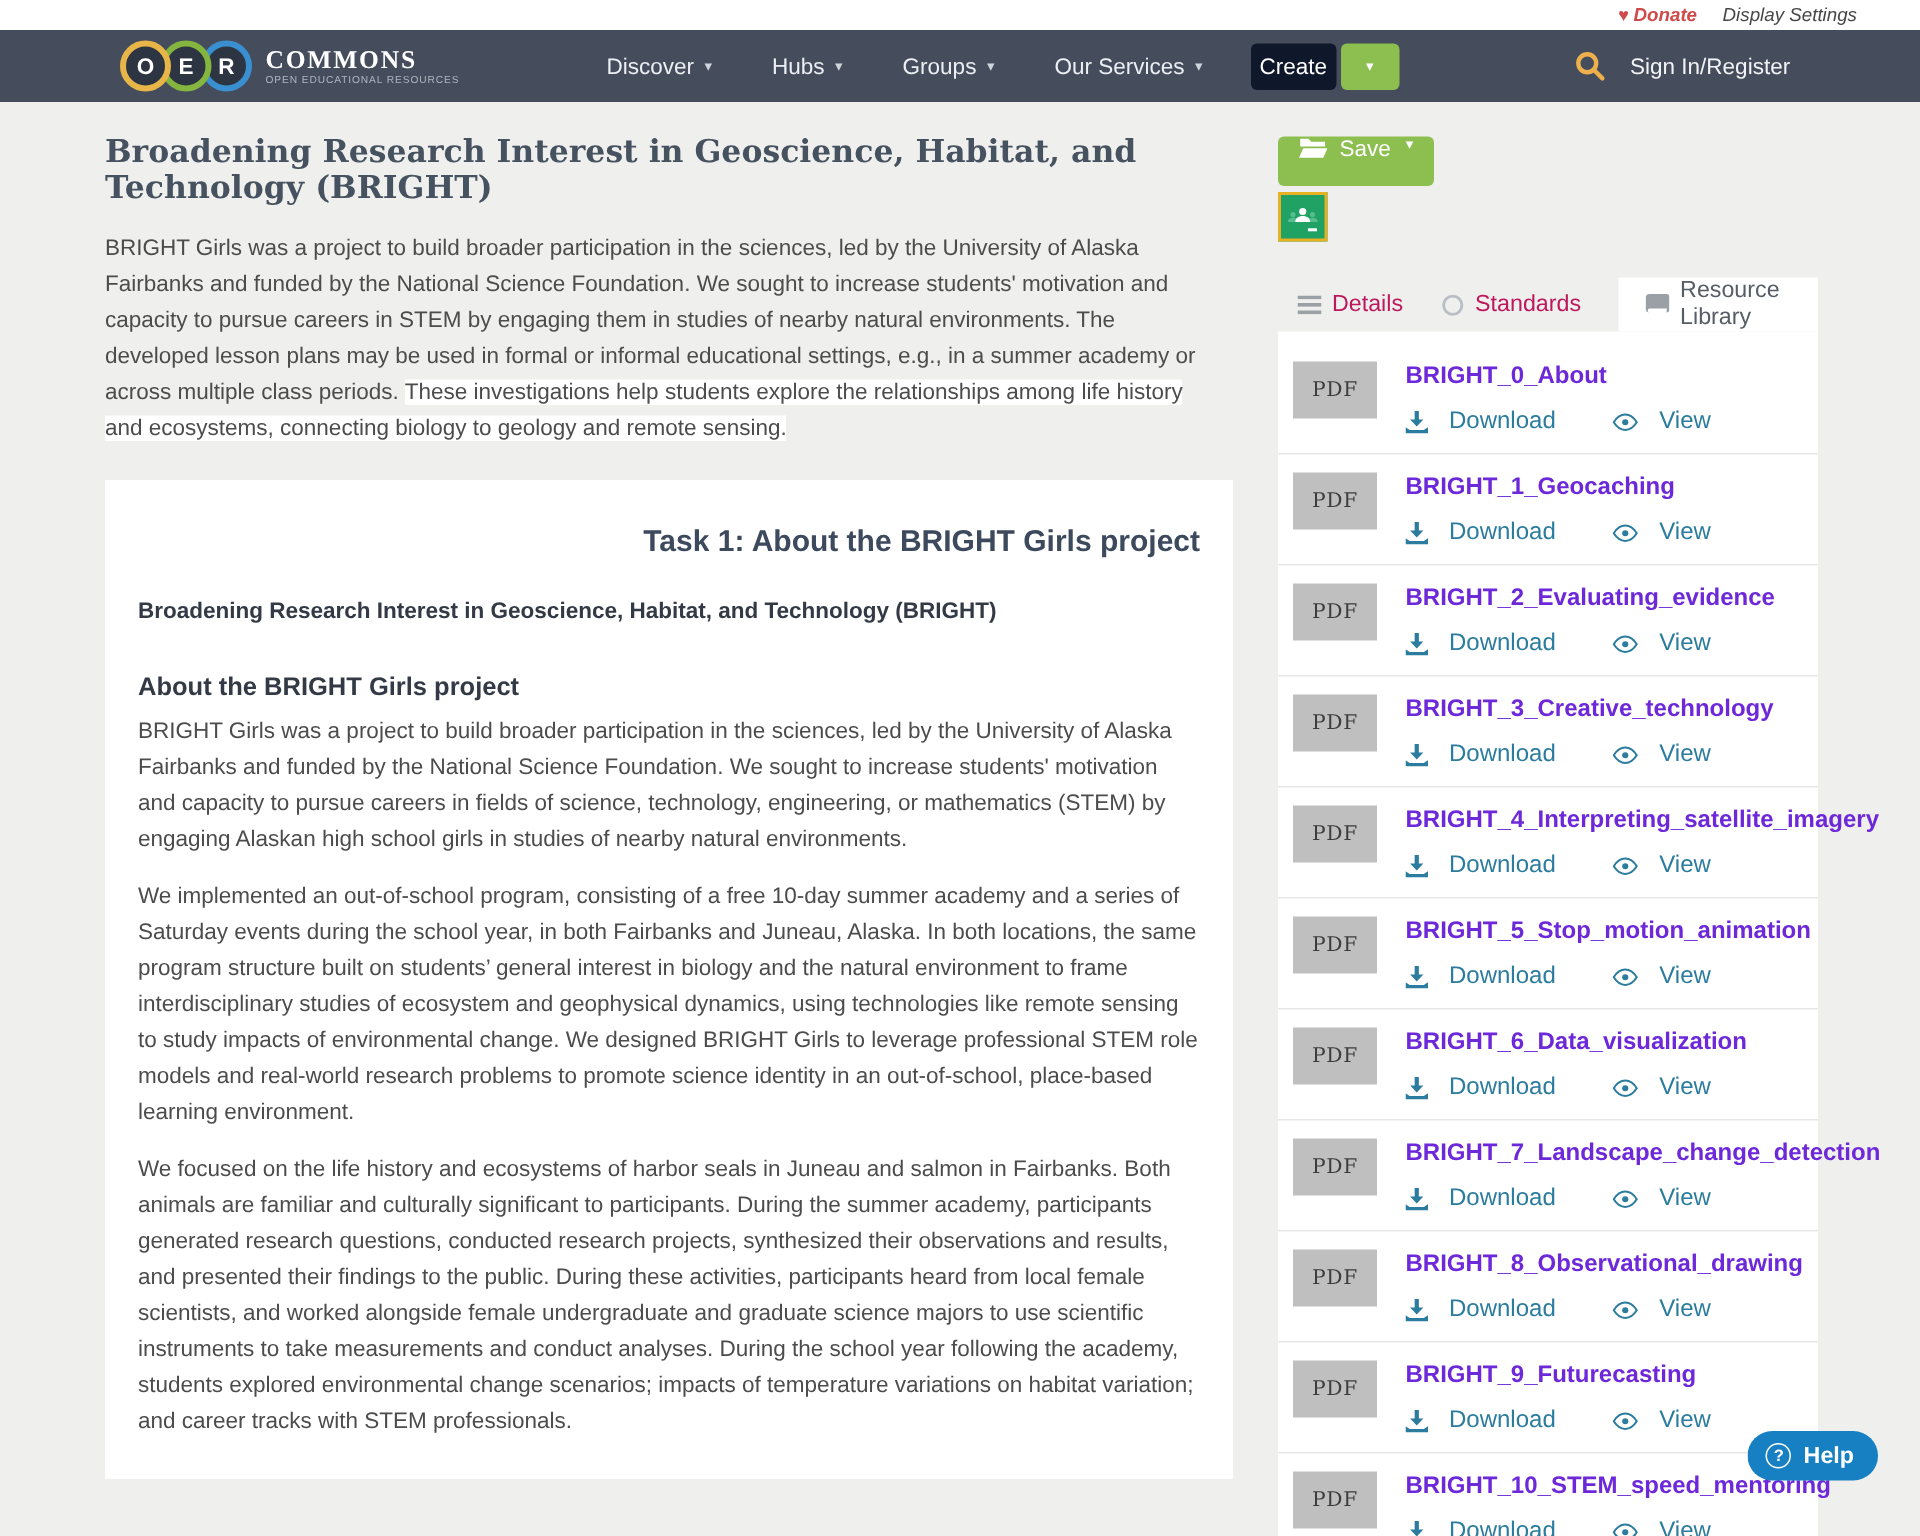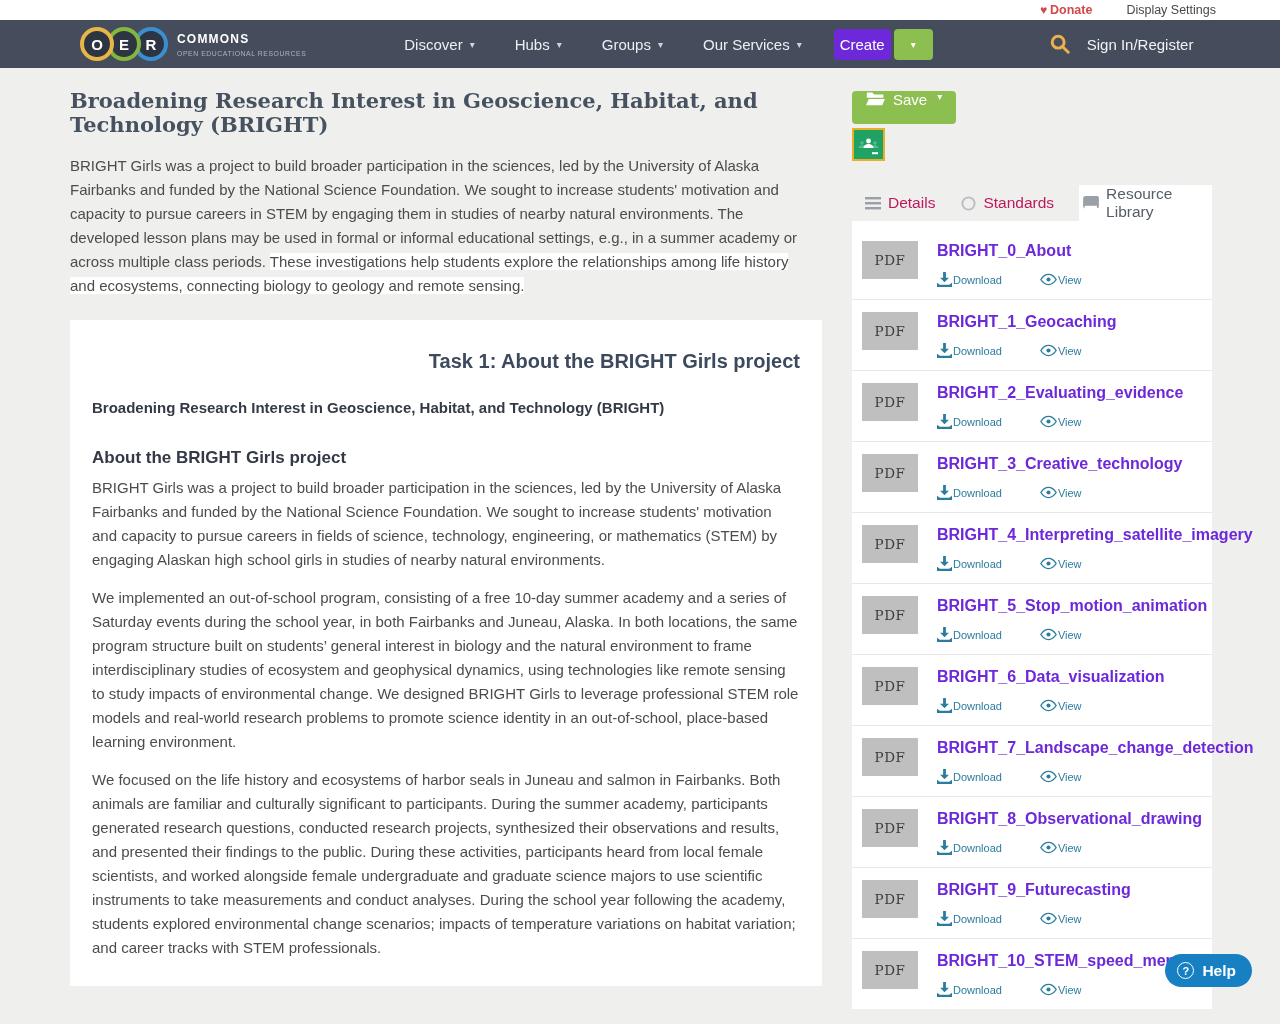--- a/index.html
+++ b/index.html
@@ -1,42 +1,42 @@
 <!DOCTYPE html>
 <html><head>
 <meta charset="utf-8">
 <style>
   * { margin:0; padding:0; box-sizing:border-box; }
   html, body { width:1280px; height:1024px; overflow:hidden; }
   body { font-family:"Liberation Sans","DejaVu Sans",sans-serif; background:#efefed; position:relative; }
 
   
-  .utilbar { height:20px; background:#ffffff; display:flex; justify-content:flex-end; align-items:center; gap:34px; padding-right:64px; }
+  .utilbar { height:20px; background:#ffffff; display:flex; justify-content:flex-end; align-items:center; gap:17px; padding-right:42px;font-style:italic; }
   .utilbar .donate { color:#cf4a4a; font-weight:bold; font-size:12.5px; cursor:pointer; }
   .utilbar .donate .heart { font-size:12px; margin-right:3px; }
   .utilbar .dispset { color:#474747; font-size:12.5px; cursor:pointer; }
 
   
   .navbar { height:48px; background:#454d5d; display:flex; align-items:center; padding:0 80px 0 80px; }
   .logo { display:flex; align-items:center; cursor:pointer; }
   .logo-circles { display:flex; }
   .logo-circle { width:34px; height:34px; border-radius:50%; background:#2e3542; display:flex; align-items:center; justify-content:center; color:#fff; font-weight:bold; font-size:15px; }
   .logo-circle.o { border:4px solid #e8b548; z-index:3; }
   .logo-circle.e { border:4px solid #84b53e; margin-left:-7px; z-index:2; }
   .logo-circle.r { border:4px solid #3a8fd0; margin-left:-7px; z-index:1; }
   .logo-text { margin-left:9px; }
-  .logo-title { color:#fff; font-weight:bold; font-size:12px; letter-spacing:1.2px; line-height:17px; }
+  .logo-title { color:#fff; font-weight:bold; font-size:17px; letter-spacing:1.2px; line-height:17px;font-family:Liberation Serif, serif; }
   .logo-sub { color:#aeb4bf; font-size:6.8px; letter-spacing:0.6px; margin-top:2px; }
 
   .nav-links { display:flex; align-items:flex-end; gap:40px; margin-left:98px; }
   .nav-link { color:#eceff3; font-size:15px; cursor:pointer; display:flex; align-items:center; gap:7px; }
   .nav-link .caret { font-size:10px; color:#cfd4db; }
 
   .create-split { display:flex; margin-left:32px; gap:3px; }
-  .btn-create { background:#6d28d9; color:#fff; border:none; font-size:15px; width:57px; height:31px; border-radius:4px; cursor:pointer; font-family:inherit; }
+  .btn-create { background:#0f172a; color:#fff; border:none; font-size:15px; width:57px; height:31px; border-radius:4px; cursor:pointer; font-family:inherit; }
   .btn-create-caret { background:#8cbf4f; color:#fff; border:none; width:39px; height:31px; border-radius:4px; cursor:pointer; font-size:10px; }
 
   .search-wrap { margin-left:116px; cursor:pointer; display:flex; align-items:center; }
   .signin { color:#f2f3f5; font-size:15px; margin-left:16px; cursor:pointer; }
 
   
   .content { display:flex; padding:0 70px; gap:30px; }
   .left-col { width:752px; flex:none; }
   .right-col { width:360px; flex:none; }
 
@@ -54,31 +54,31 @@
 
   
   .save-row { margin-top:23px; }
   .btn-save { background:#8cbf4f; border:none; color:#fff; font-size:15px; height:33px; padding:0 14px; border-radius:4px; cursor:pointer; display:flex; align-items:flex-start; gap:8px; font-family:inherit; }
   .btn-save .caret { font-size:10px; margin-left:2px; }
   .classroom-btn { margin-top:4px; width:33px; height:33px; background:#21a265; border:2px solid #e8b023; display:flex; align-items:center; justify-content:center; cursor:pointer; }
 
   .tabs { display:flex; align-items:stretch; margin-top:24px; height:36px; }
   .tab { display:flex; align-items:center; gap:7px; font-size:15.5px; cursor:pointer; padding:0 13px; }
   .tab.link { color:#be185d; }
-  .tab.active { background:#ffffff; color:#565d66; padding:0 4px; margin-left:12px; }
+  .tab.active { background:#ffffff; color:#565d66; padding:0 18px; margin-left:12px; }
   .tab .tab-ic { display:flex; align-items:center; }
 
   .panel { background:#ffffff; width:360px; min-height:770px; padding:8px 0 0 0; }
   .res-item { padding:12px 0 12px 10px; display:flex; }
   .res-item + .res-item { border-top:1px solid #e7e7e7; }
   .pdf-badge { width:56px; height:38px; background:#bfbfbf; color:#3d3d3d; font-family:"DejaVu Serif","Liberation Serif",serif; font-size:13.5px; letter-spacing:0.5px; display:flex; align-items:center; justify-content:center; flex:none; }
   .res-body { margin-left:19px; padding-top:1px; }
   .res-title { font-size:16px; font-weight:bold; color:#6d28d9; white-space:nowrap; cursor:pointer; }
   .res-links { display:flex; gap:38px; margin-top:12px; }
-  .res-link { color:#2b7c9e; font-size:11px; cursor:pointer; display:flex; align-items:center; gap:1px; text-decoration:none; }
+  .res-link { color:#2b7c9e; font-size:16px; cursor:pointer; display:flex; align-items:center; gap:14px; text-decoration:none; }
 
   
   .help-btn { position:fixed; right:28px; bottom:37px; background:#1780c2; color:#fff; border:none; height:33px; padding:0 16px 0 12px; border-radius:17px; font-size:15.5px; font-weight:bold; display:flex; align-items:center; gap:8px; cursor:pointer; font-family:inherit; z-index:50; }
   .help-q { width:17px; height:17px; border:1.6px solid #fff; border-radius:50%; font-size:11px; font-weight:bold; display:flex; align-items:center; justify-content:center; }
 
   svg { display:block; }
 </style>
 </head>
 <body>
 

